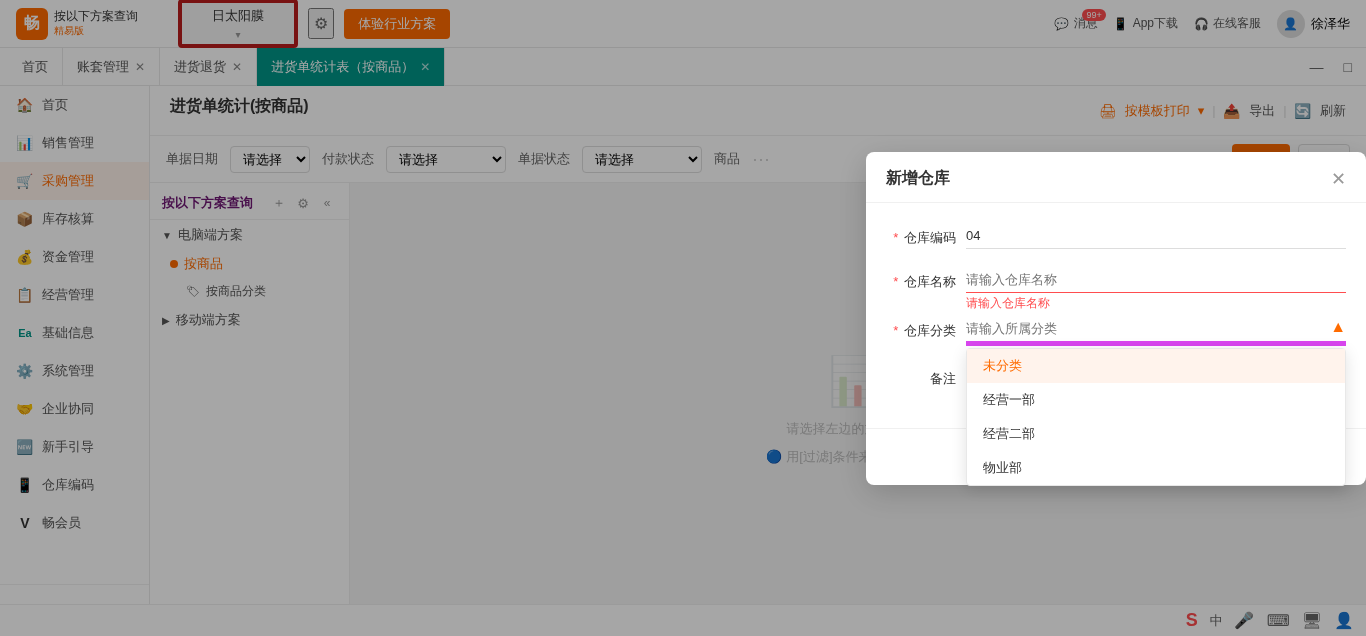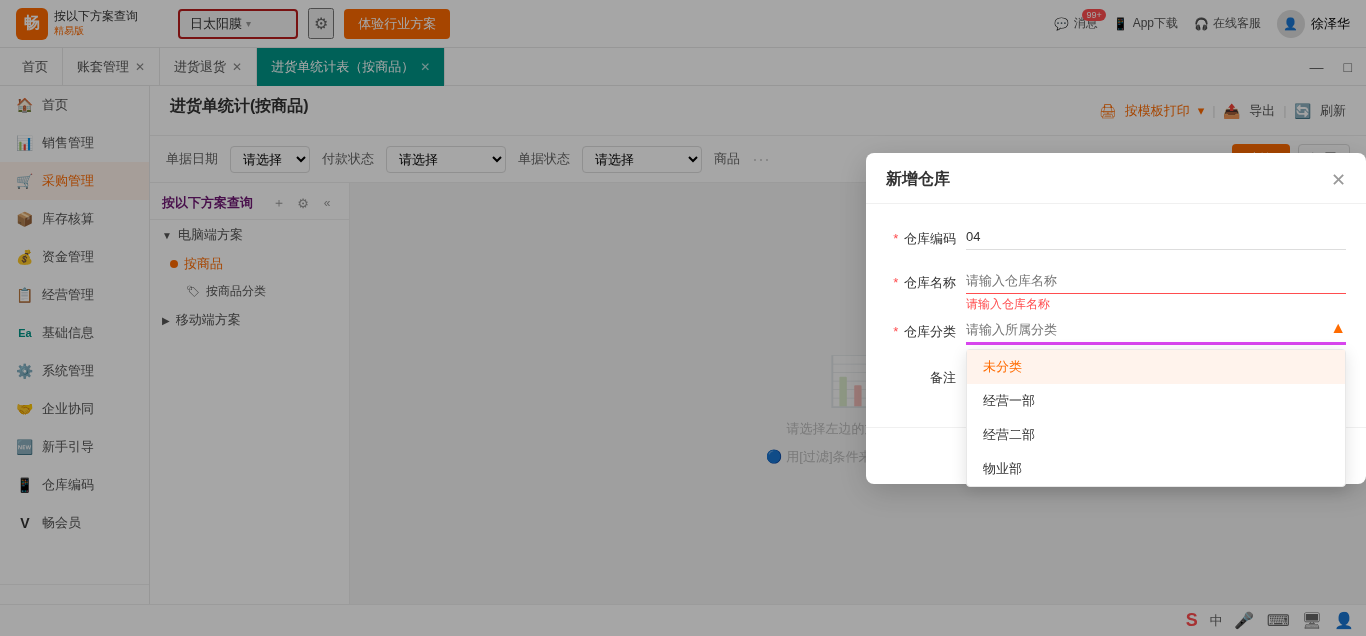--- a/index.html
+++ b/index.html
@@ -23,25 +23,26 @@
       width: 32px; height: 32px;
       background: #ff6b00;
       border-radius: 6px;
       display: flex; align-items: center; justify-content: center;
       color: #fff; font-weight: bold; font-size: 16px;
     }
     .logo-text { font-size: 12px; color: #333; line-height: 1.3; }
     .logo-sub { font-size: 10px; color: #ff6b00; }
     .store-selector {
       display: flex; align-items: center; gap: 4px;
-      background: #f5f5f5; border: 2px solid #b91c1c;
+      background: #f5f5f5; border: 4px solid #b91c1c;
       padding: 4px 10px; border-radius: 4px;
       cursor: pointer; margin-left: 12px;
       font-size: 13px; color: #333;
       min-width: 120px;
+      flex-direction: column;
     }
     .store-arrow { color: #999; font-size: 10px; }
     .gear-btn {
       margin-left: 10px; cursor: pointer;
       color: #666; font-size: 16px;
       padding: 4px;
     }
     .trial-btn {
       margin-left: 10px;
       background: #ff6b00; color: #fff;
@@ -191,21 +192,21 @@
       padding: 5px 0; font-size: 13px; outline: none;
       color: #333;
     }
     .form-control.error { border-bottom-color: #ff4d4f; }
     .error-msg { color: #ff4d4f; font-size: 12px; margin-top: 2px; }
     .form-field-wrap { flex: 1; }
     .dropdown-wrap {
       flex: 1; position: relative;
     }
     .dropdown-input {
-      width: 100%; border: none; border-bottom: 3px solid #d946ef;
+      width: 100%; border: none; border-bottom: 5px solid #d946ef;
       padding: 5px 0; font-size: 13px; outline: none; color: #0369a1;
       background: transparent;
     }
     .dropdown-arrow-btn {
       position: absolute; right: 0; top: 2px;
       background: none; border: none; cursor: pointer;
       color: #ff6b00; font-size: 16px;
     }
     .dropdown-list {
       position: absolute; top: 32px; left: 0; right: 0;

